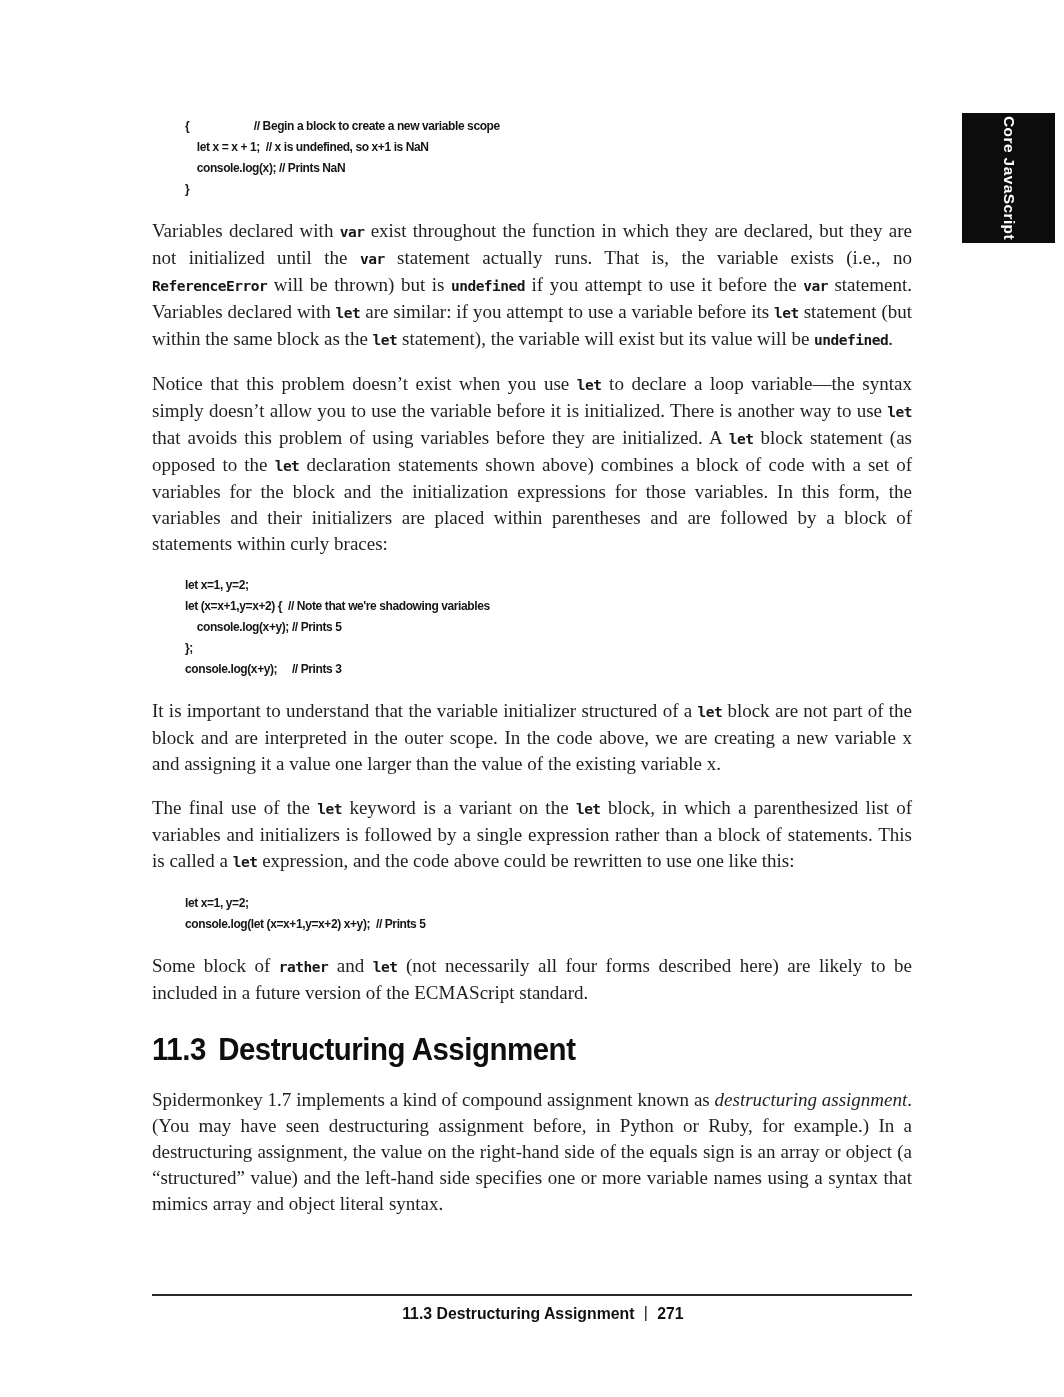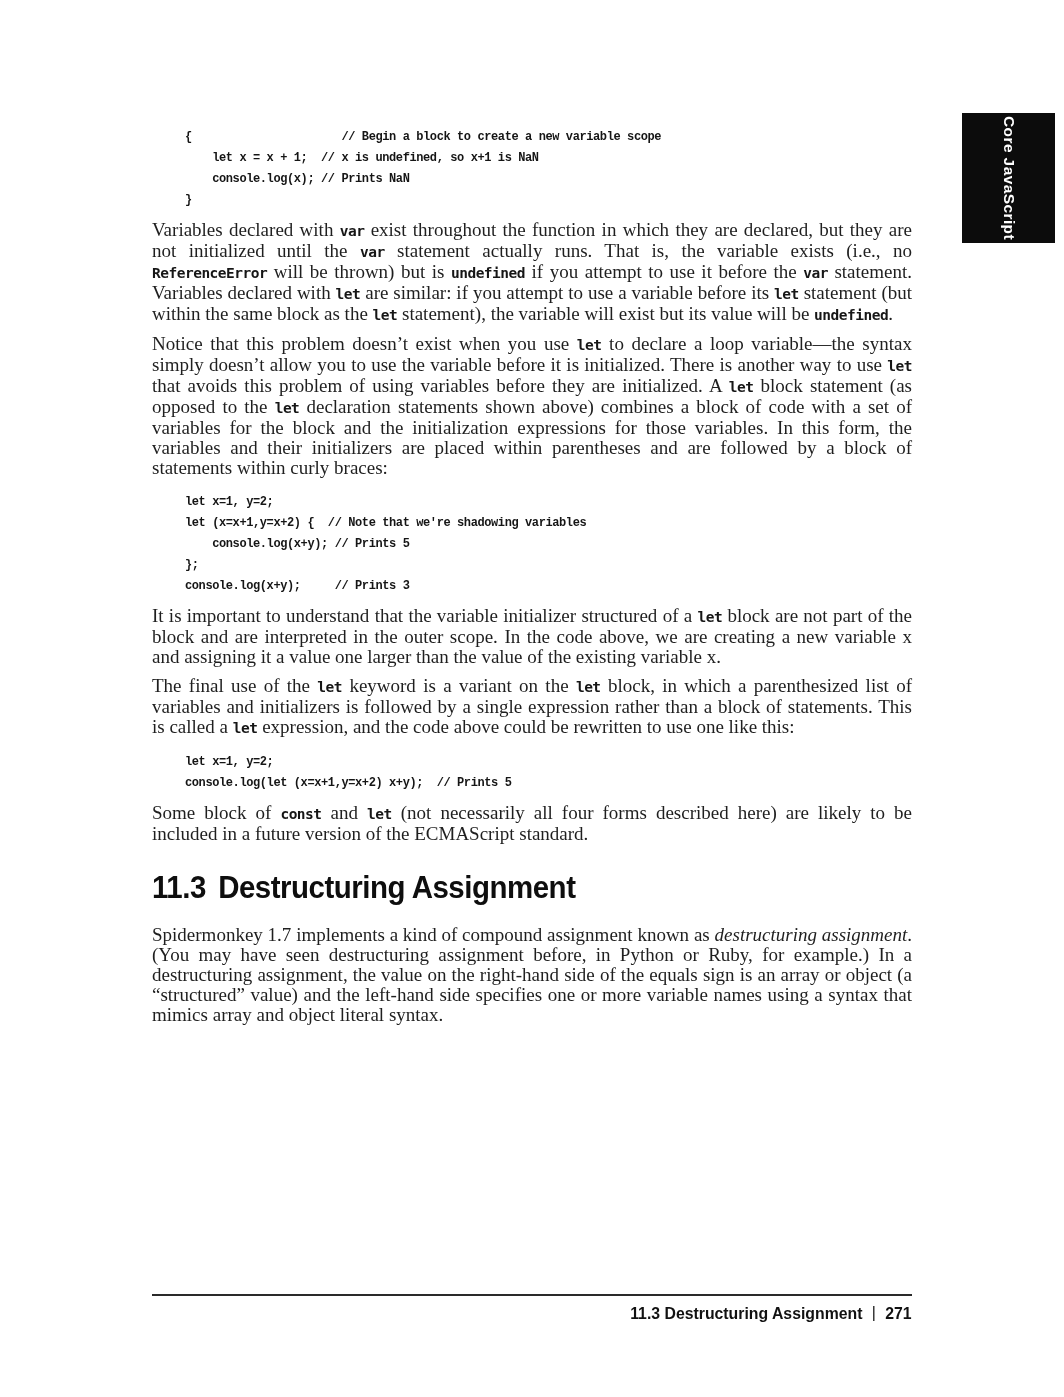--- a/index.html
+++ b/index.html
@@ -46,42 +46,42 @@
   
   .content {
     position: absolute;
     left: 152px;
     top: 113px;
     width: 760px;
   }
   p.body {
     font-family: "Liberation Serif", serif;
     font-size: 19px;
-    line-height: 20px;
+    line-height: 26px;
     text-align: justify;
-    margin: 9px 0;
+    margin: 18px 0;
     color: #1f1f1f;
   }
   .run-t { }
   .run-i { font-style: italic; }
   .run-c {
     font-family: "DejaVu Sans Mono", "Liberation Mono", monospace;
     font-size: 14.5px;
     font-weight: 700;
     letter-spacing: -0.5px;
     color: #161616;
   }
   pre.code {
-    font-family: Liberation Mono, monospace;
+    font-family: Liberation Sans, sans-serif;
     font-size: 12px;
     line-height: 21px;
     font-weight: 600;
     letter-spacing: -0.4px;
     color: #151515;
-    margin: 14px 0 8px 33px;
+    margin: 3px 0 8px 33px;
     white-space: pre;
   }
 
   
   h2.heading {
     margin: 26px 0 19px 0;
     font-family: "Liberation Sans", sans-serif;
     font-weight: bold;
     font-size: 31px;
     line-height: 36px;
@@ -98,21 +98,21 @@
     position: absolute;
     left: 152px;
     top: 1294px;
     width: 760px;
   }
   .footer-rule {
     height: 2px;
     background: #2a2a2a;
   }
   .footer-line {
-    text-align: right;
+    text-align: center;
     padding-top: 8px;
   }
   .footer-text {
     display: inline-block;
     transform: scaleX(0.93);
     transform-origin: 100% 50%;
     font-family: "Liberation Sans", sans-serif;
     font-weight: bold;
     font-size: 17px;
     color: #111111;
@@ -143,21 +143,21 @@
     <p class="body"><span class="run-t">Notice that this problem doesn’t exist when you use </span><span class="run-c">let</span><span class="run-t"> to declare a loop variable—the syntax simply doesn’t allow you to use the variable before it is initialized. There is another way to use </span><span class="run-c">let</span><span class="run-t"> that avoids this problem of using variables before they are initialized. A </span><span class="run-c">let</span><span class="run-t"> block statement (as opposed to the </span><span class="run-c">let</span><span class="run-t"> declaration statements shown above) combines a block of code with a set of variables for the block and the initialization expressions for those variables. In this form, the variables and their initializers are placed within parentheses and are followed by a block of statements within curly braces:</span></p>
     <pre class="code">let x=1, y=2;
 let (x=x+1,y=x+2) {  // Note that we're shadowing variables
     console.log(x+y); // Prints 5
 };
 console.log(x+y);     // Prints 3</pre>
     <p class="body"><span class="run-t">It is important to understand that the variable initializer structured of a </span><span class="run-c">let</span><span class="run-t"> block are not part of the block and are interpreted in the outer scope. In the code above, we are creating a new variable x and assigning it a value one larger than the value of the existing variable x.</span></p>
     <p class="body"><span class="run-t">The final use of the </span><span class="run-c">let</span><span class="run-t"> keyword is a variant on the </span><span class="run-c">let</span><span class="run-t"> block, in which a parenthesized list of variables and initializers is followed by a single expression rather than a block of statements. This is called a </span><span class="run-c">let</span><span class="run-t"> expression, and the code above could be rewritten to use one like this:</span></p>
     <pre class="code">let x=1, y=2;
 console.log(let (x=x+1,y=x+2) x+y);  // Prints 5</pre>
-    <p class="body"><span class="run-t">Some block of </span><span class="run-c">const</span><span class="run-t"> and </span><span class="run-c">let</span><span class="run-t"> (not necessarily all four forms described here) are likely to be included in a future version of the ECMAScript standard.</span></p>
+    <p class="body"><span class="run-t">Some block of </span><span class="run-c">rather</span><span class="run-t"> and </span><span class="run-c">let</span><span class="run-t"> (not necessarily all four forms described here) are likely to be included in a future version of the ECMAScript standard.</span></p>
 
     <h2 class="heading">
       <span class="h-num">11.3</span><span class="h-title">Destructuring Assignment</span>
     </h2>
 
     <p class="body"><span class="run-t">Spidermonkey 1.7 implements a kind of compound assignment known as </span><span class="run-i">destructuring assignment</span><span class="run-t">. (You may have seen destructuring assignment before, in Python or Ruby, for example.) In a destructuring assignment, the value on the right-hand side of the equals sign is an array or object (a “structured” value) and the left-hand side specifies one or more variable names using a syntax that mimics array and object literal syntax.</span></p>
   </div>
 
   <div class="footer">
     <div class="footer-rule"></div>

